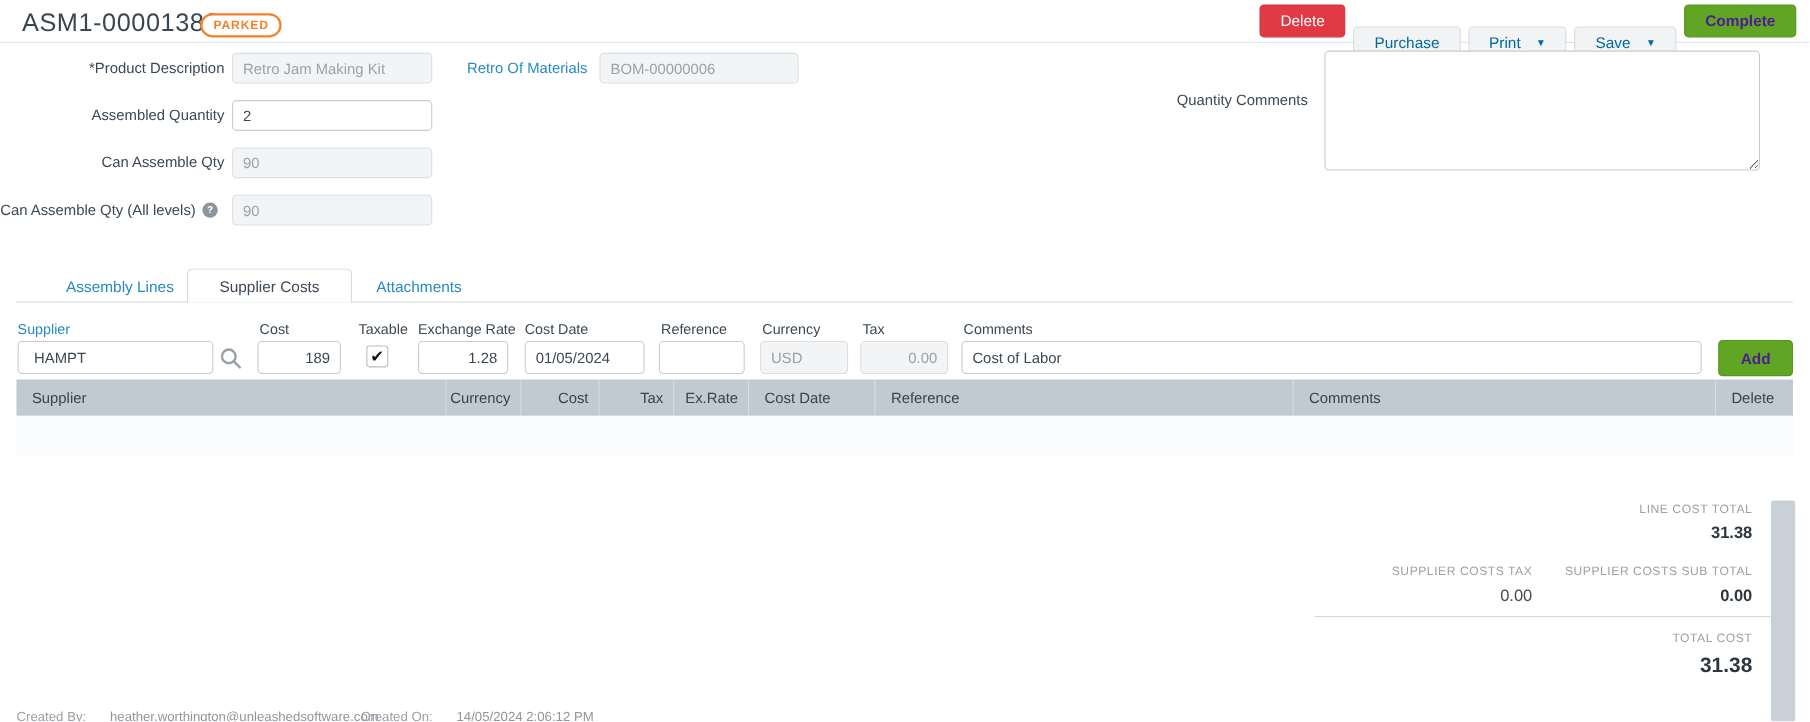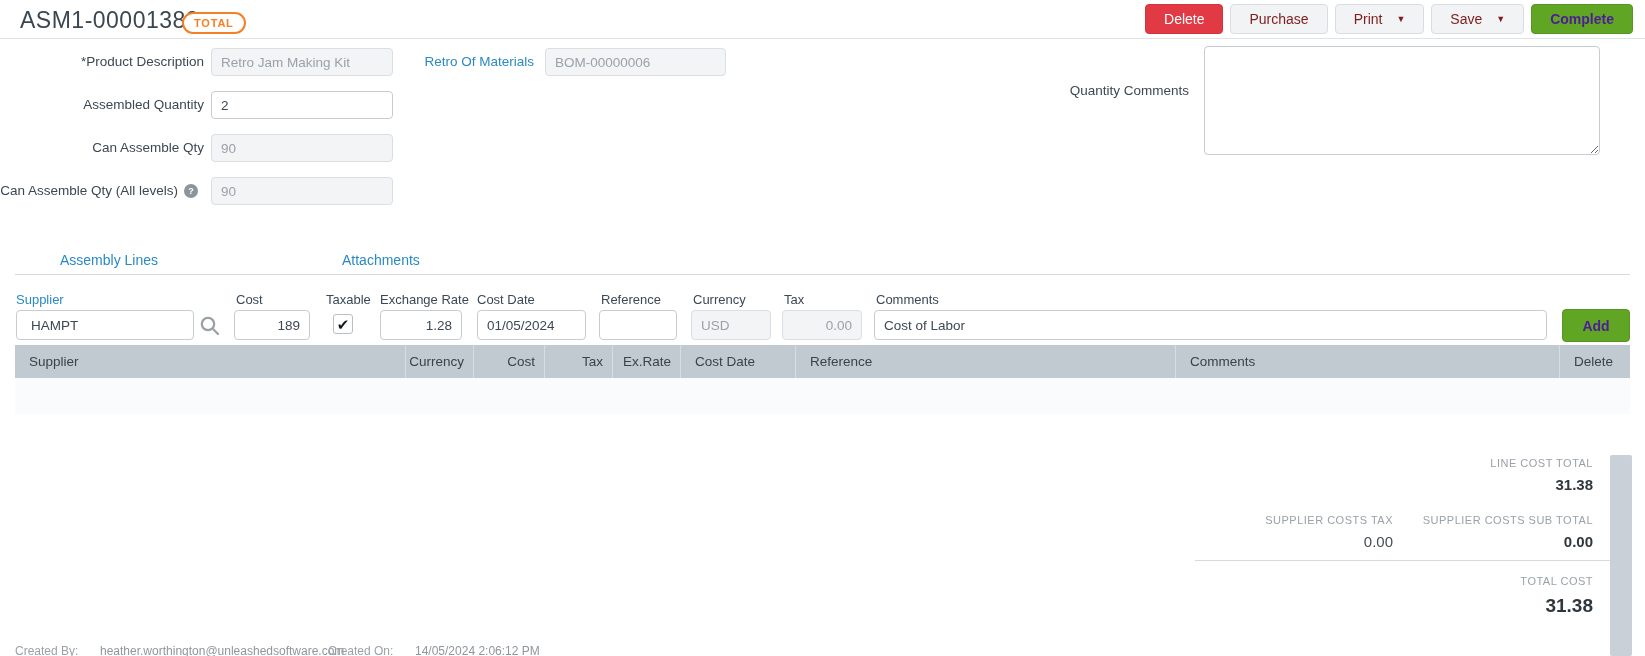--- a/index.html
+++ b/index.html
@@ -10,21 +10,21 @@
 
   
   #topbar { left:0; top:0; width:1645px; height:39px; background:#fff; border-bottom:1px solid #dde2e7; }
   #doc-title { left:20px; top:7px; font-size:23px; font-weight:400; color:#3b4750; letter-spacing:.5px; }
   #status-badge { left:182px; top:12px; border:2px solid #f58025; color:#f58025; border-radius:12px;
     font-size:11px; font-weight:bold; letter-spacing:.8px; padding:2px 10px; line-height:14px; background:#fff; }
   #action-buttons { right:12px; top:4px; display:flex; gap:7px; }
   .btn { height:30px; border-radius:4px; font-size:14px; font-family:inherit; padding:0 18px;
     border:1px solid transparent; cursor:pointer; display:flex; align-items:center; white-space:nowrap; }
   .btn.danger { background:#e13a44; border-color:#d2333d; color:#fff; }
-  .btn.light { background:#f1f3f4; border-color:#d9dde1; color:#7f1d1d; }
+  .btn.light { background:#f1f3f4; border-color:#d9dde1; color:#0369a1;margin-top:20px; }
   .btn.success { background:#61a524; border-color:#579420; color:#4c1d95; font-weight:bold; }
   .caret { font-size:9px; margin-left:14px; line-height:1; }
 
   
   .flabel { font-size:13.5px; color:#3c4854; text-align:right; line-height:28px; }
   .flabel.blue { color:#2a8ac2; }
   .field { height:28px; border:1px solid #c6ccd2; border-radius:4px; font-size:13.5px; color:#3c4854;
     padding:0 9px; font-family:inherit; background:#fff; }
   .field:disabled, .field.disabled { background:#f2f4f5; border-color:#dadfe3; color:#9aa2a9; }
   textarea.field { resize:both; padding:6px 9px; }
@@ -69,21 +69,21 @@
   .foot { font-size:12px; top:644px; color:#9aa1a8; }
   .foot.val { color:#8f969c; }
 </style>
 </head>
 <body>
 
 <div id="page">
 
   <div id="topbar" class="abs"></div>
   <div id="doc-title" class="abs">ASM1-00001382</div>
-  <div id="status-badge" class="abs">TOTAL</div>
+  <div id="status-badge" class="abs">PARKED</div>
   <div id="action-buttons" class="abs">
     <button class="btn danger">
       <span>Delete</span>
     </button>
     <button class="btn light">
       <span>Purchase</span>
     </button>
     <button class="btn light">
       <span>Print</span>
       <span class="caret">▼</span>
@@ -111,20 +111,21 @@
 
   <div class="abs flabel" style="left:0;top:177px;width:178px;">Can Assemble Qty (All levels)</div>
   <div id="info-icon" class="abs" style="left:184px;top:184px;">?</div>
   <input class="abs field" style="left: 211px; top: 177px; width: 182px;" disabled="" value="90">
 
   <div class="abs slabel" style="left:989px;top:83px;width:200px;text-align:right;font-size:13.5px;">Quantity Comments</div>
   <textarea class="abs field" style="left: 1204px; top: 46px; width: 396px; height: 109px;"></textarea>
 
   <div id="tabbar-line" class="abs"></div>
   <div class="abs tab-link" style="left:60px;top:252px;">Assembly Lines</div>
+  <div id="tab-active" class="abs">Supplier Costs</div>
   <div class="abs tab-link" style="left:342px;top:252px;">Attachments</div>
 
   <div class="abs slabel blue" style="left:16px;top:292px;">Supplier</div>
   <input class="abs sinput" style="left: 16px; top: 310px; width: 178px; padding-left: 14px;" value="HAMPT">
   <svg class="abs" style="left:199px;top:315px;" width="22" height="22" viewBox="0 0 22 22">
     <circle cx="9" cy="9" r="6.2" fill="none" stroke="#99a1a8" stroke-width="2.2"></circle>
     <line x1="13.8" y1="13.8" x2="19" y2="19" stroke="#99a1a8" stroke-width="2.2" stroke-linecap="round"></line>
   </svg>
 
   <div class="abs slabel" style="left:236px;top:292px;">Cost</div>

